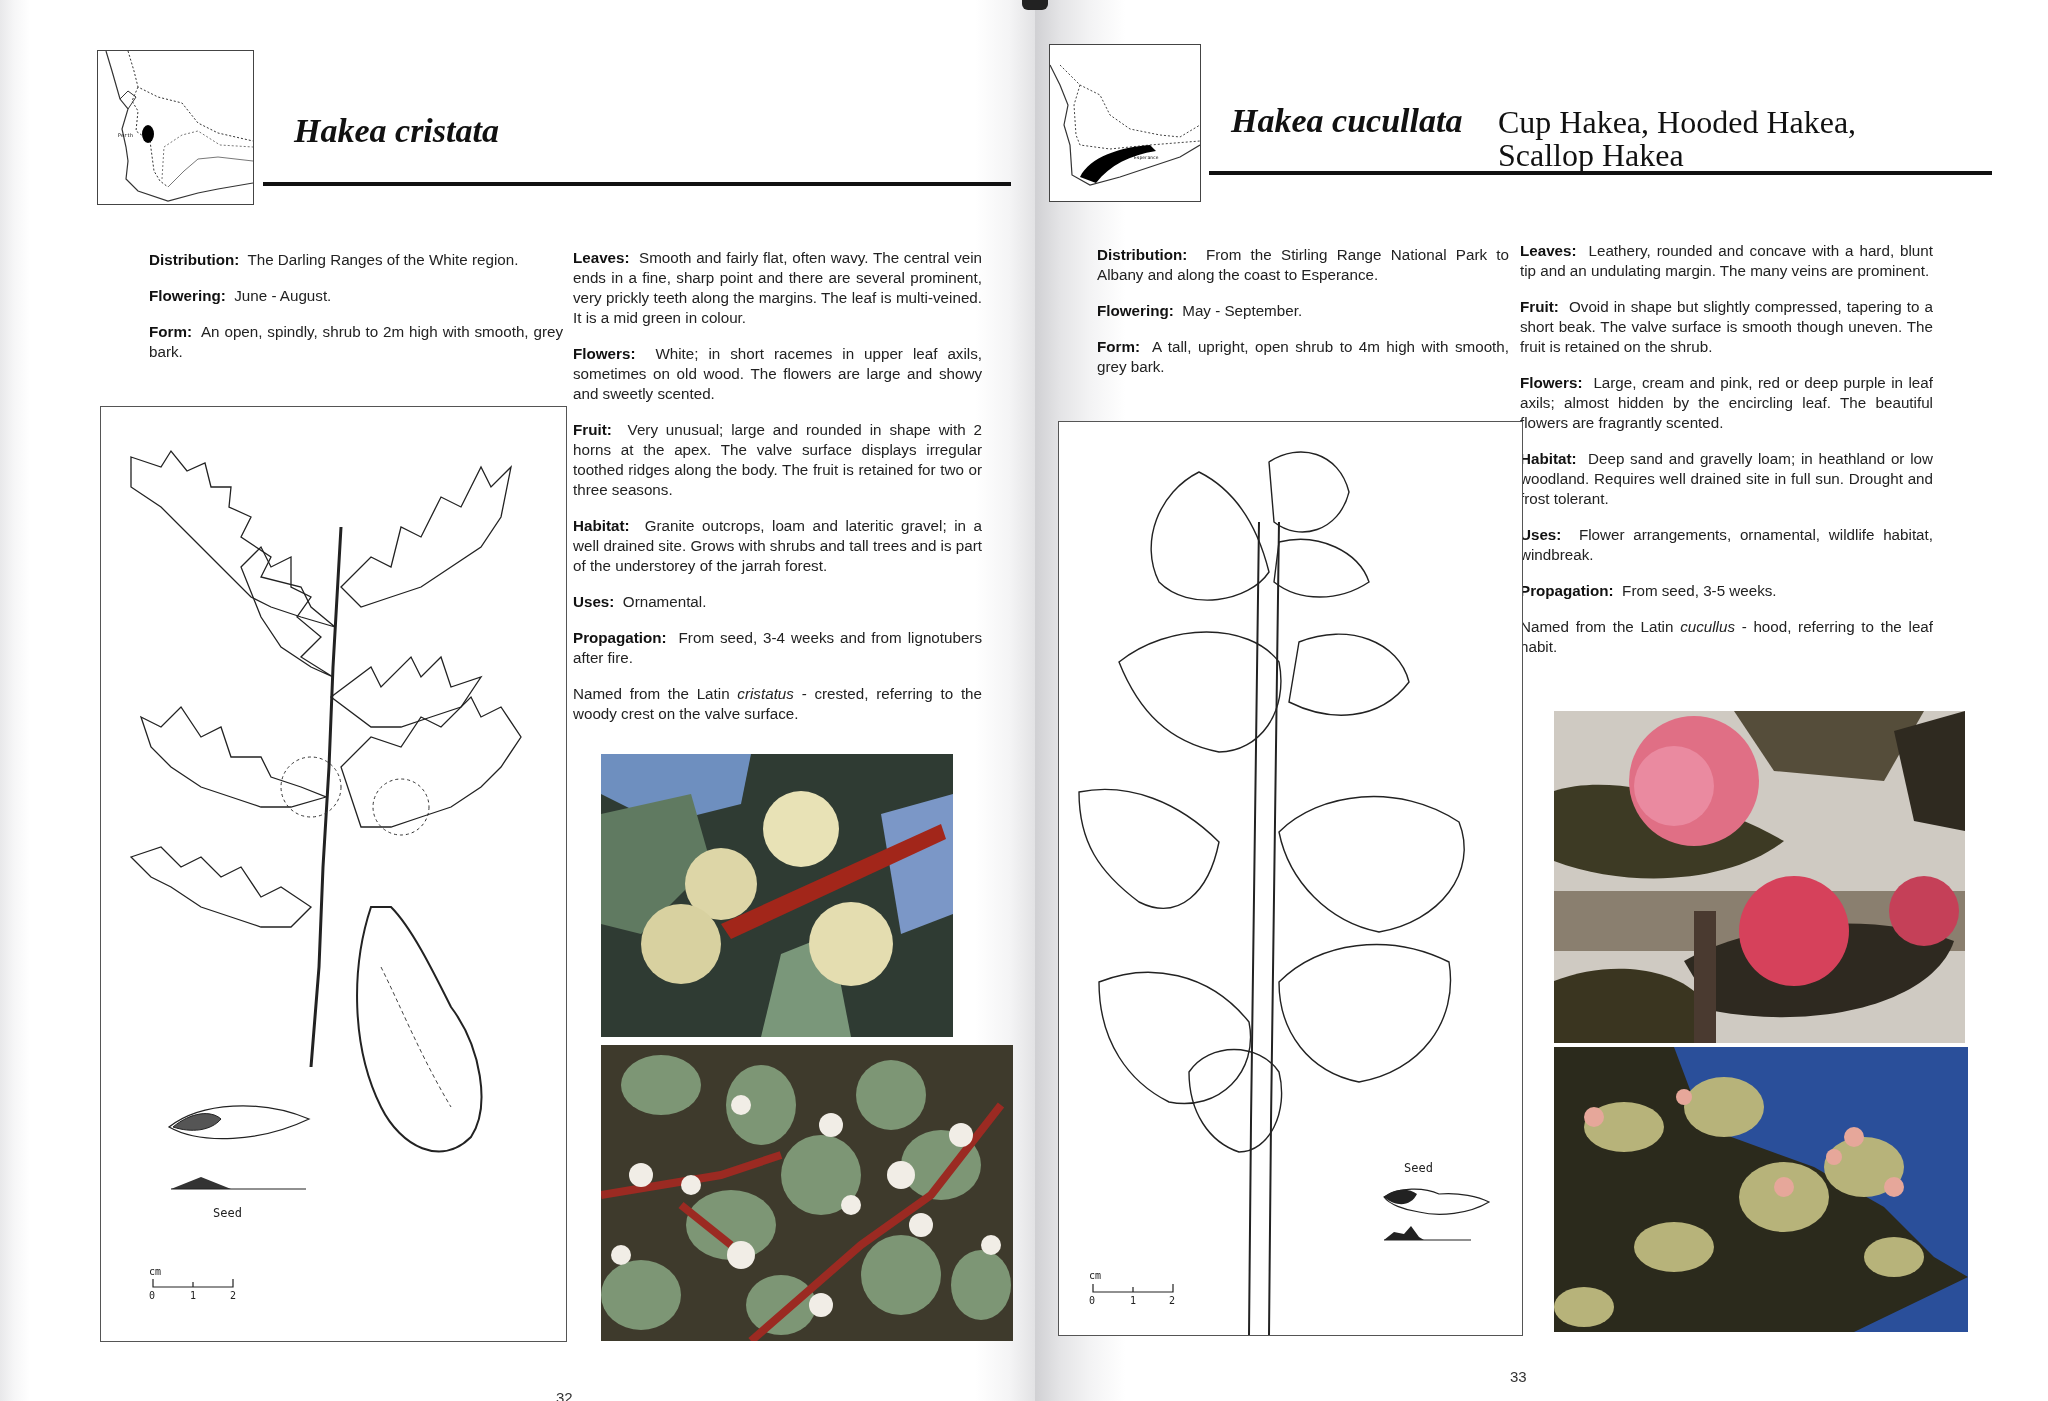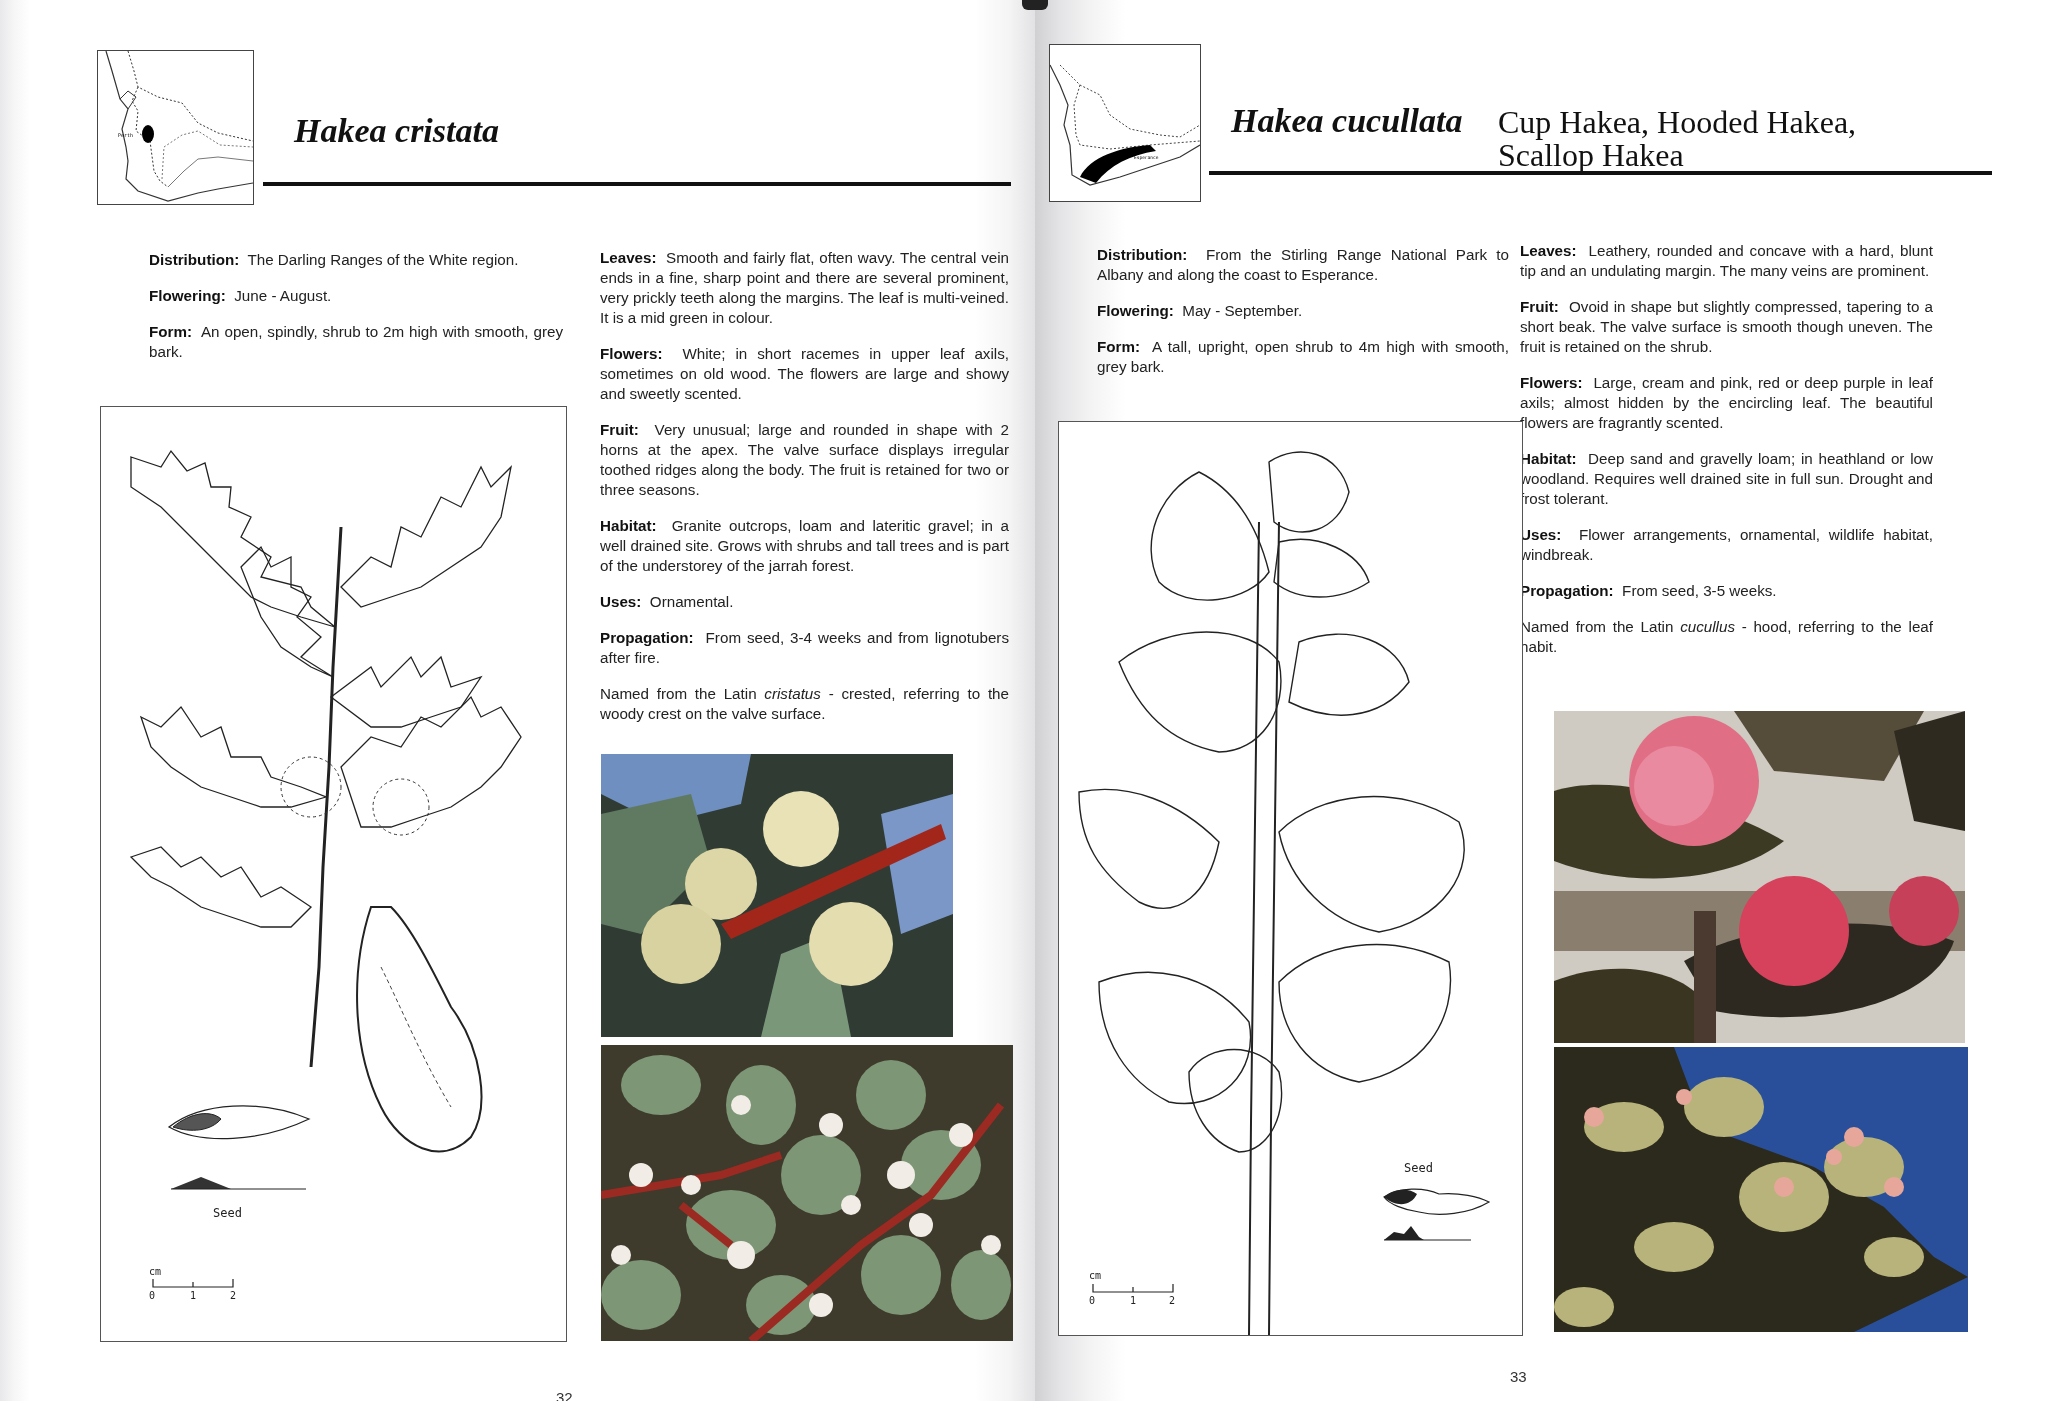--- a/index.html
+++ b/index.html
@@ -54,21 +54,21 @@
 
   <div class="title" style="left:294px;top:112px;font-size:34px;">Hakea cristata</div>
   <div class="rule" style="left:263px;top:182px;width:748px;"></div>
 
   <div class="col" style="left:149px;top:250px;width:414px;">
     <p><b>Distribution:</b>&nbsp; <span>The Darling Ranges of the White region.</span></p>
     <p><b>Flowering:</b>&nbsp; <span>June - August.</span></p>
     <p><b>Form:</b>&nbsp; <span>An open, spindly, shrub to 2m high with smooth, grey bark.</span></p>
   </div>
 
-  <div class="col" style="left:600px;top:248px;width:409px;">
+  <div class="col" style="left:573px;top:248px;width:409px;">
     <p><b>Leaves:</b>&nbsp; <span>Smooth and fairly flat, often wavy.  The central vein ends in a fine, sharp point and there are several prominent, very prickly teeth along the margins.  The leaf is multi-veined.  It is a mid green in colour.</span></p>
     <p><b>Flowers:</b>&nbsp; <span>White; in short racemes in upper leaf axils, sometimes on old wood.  The flowers are large and showy and sweetly scented.</span></p>
     <p><b>Fruit:</b>&nbsp; <span>Very unusual; large and rounded in shape with 2 horns at the apex.  The valve surface displays irregular toothed ridges along the body.  The fruit is retained for two or three seasons.</span></p>
     <p><b>Habitat:</b>&nbsp; <span>Granite outcrops, loam and lateritic gravel; in a well drained site.  Grows with shrubs and tall trees and is part of the understorey of the jarrah forest.</span></p>
     <p><b>Uses:</b>&nbsp; <span>Ornamental.</span></p>
     <p><b>Propagation:</b>&nbsp; <span>From seed, 3-4 weeks and from lignotubers after fire.</span></p>
     <p><span>Named from the Latin </span><i>cristatus</i><span> - crested, referring to the woody crest on the valve surface.</span></p>
   </div>
 
   <div class="drawing" style="left:100px;top:406px;width:465px;height:934px;">

